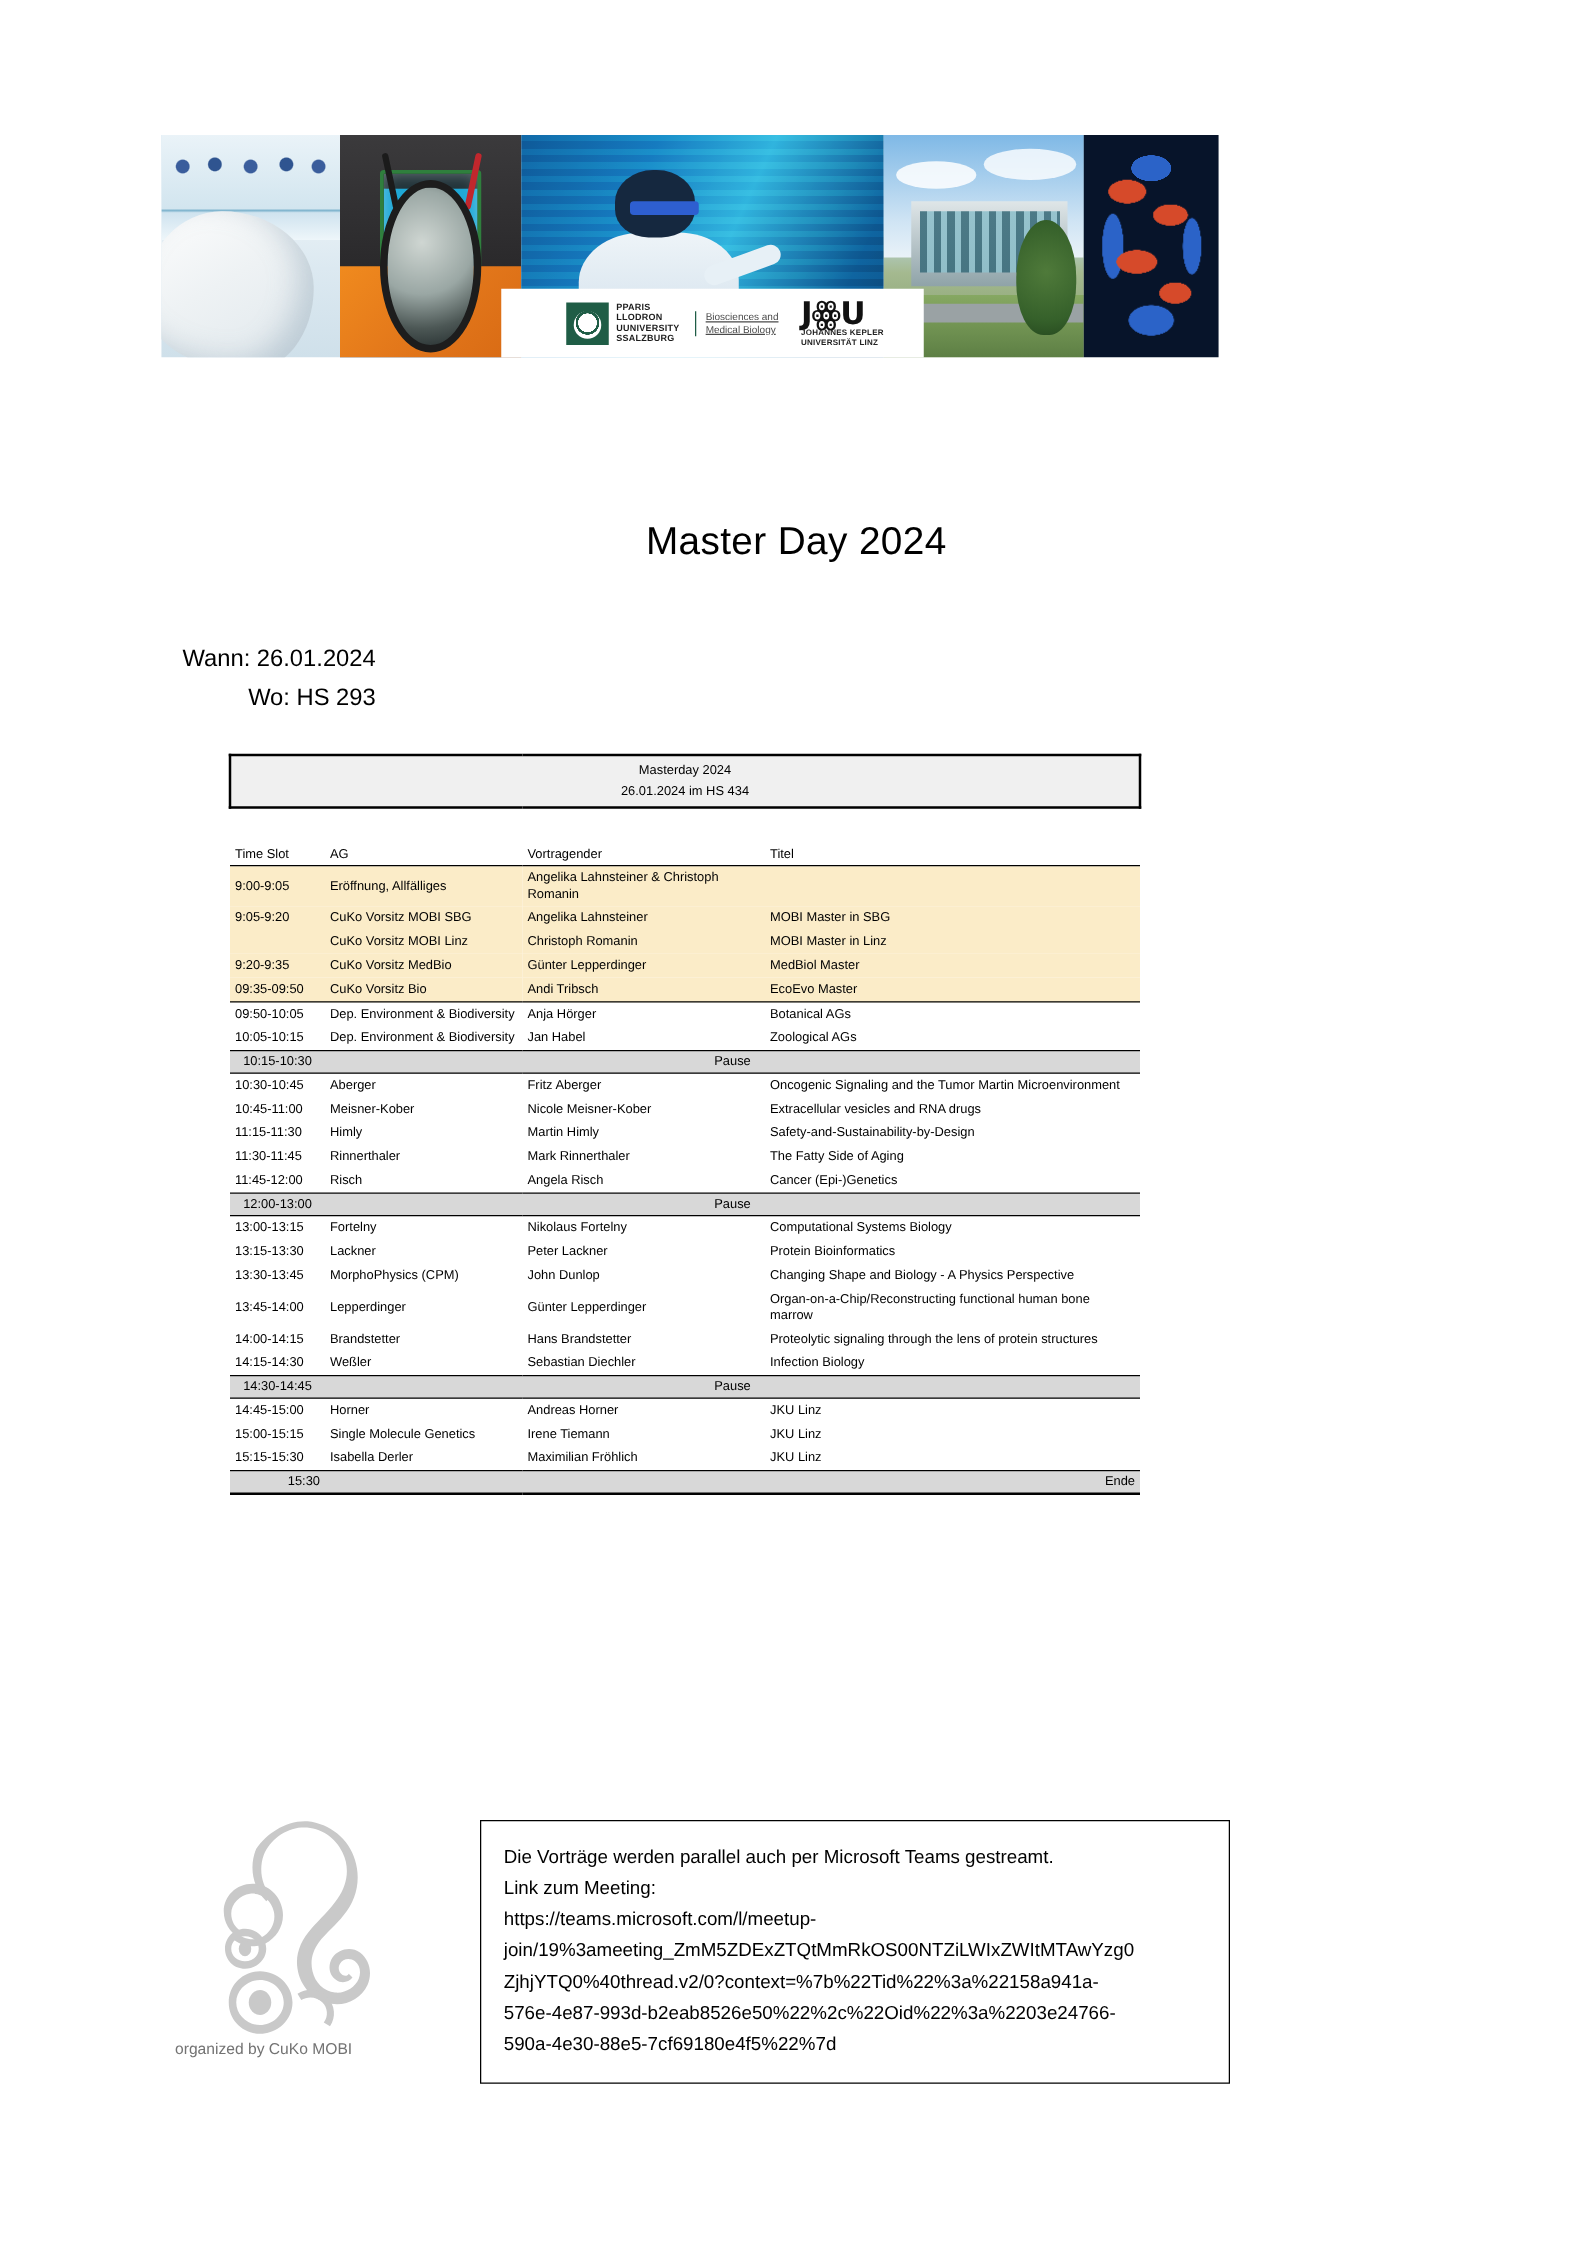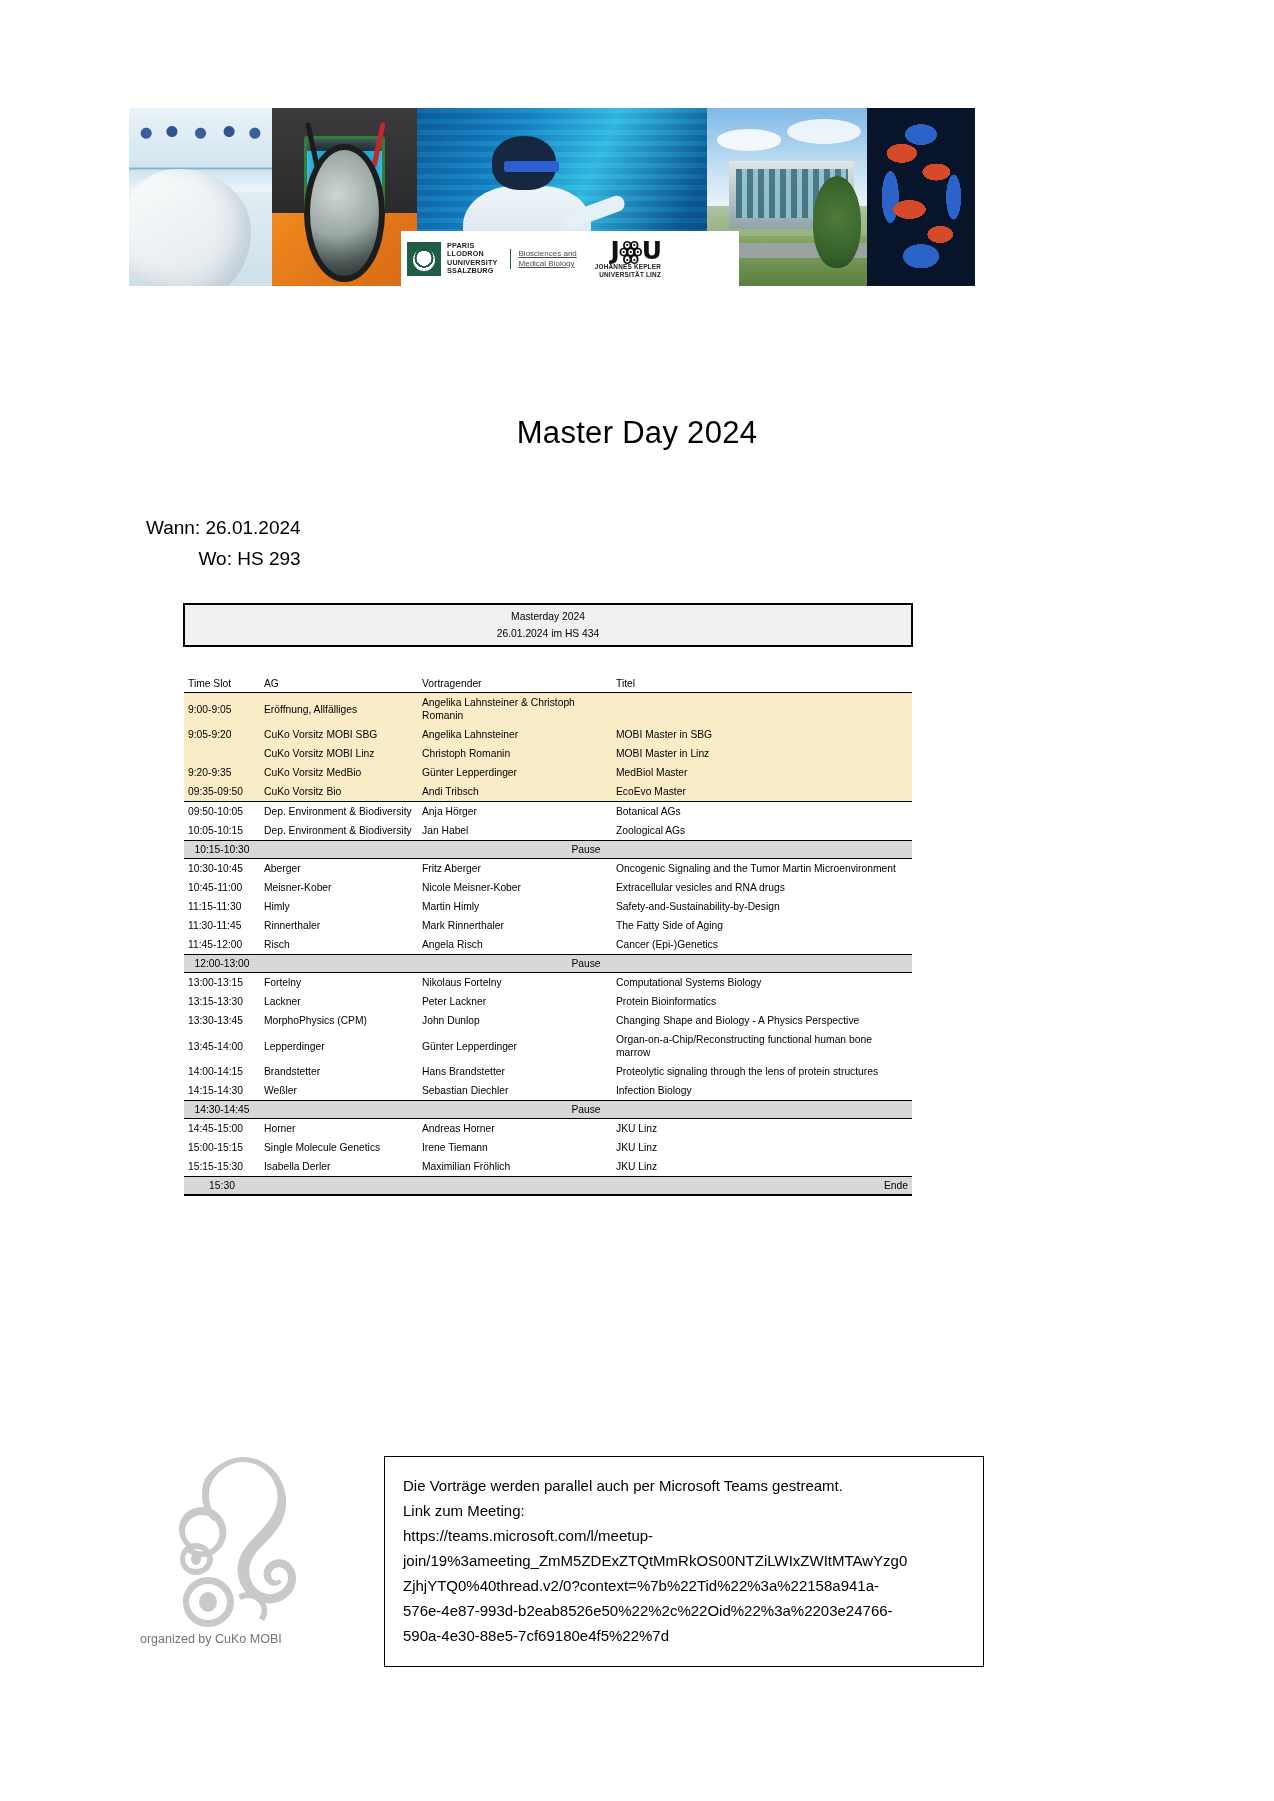--- a/index.html
+++ b/index.html
@@ -132,21 +132,21 @@
     left: 401px;
     top: 231px;
     width: 338px;
     height: 55px;
     background: #ffffff;
     display: flex;
     align-items: center;
     padding: 0 6px;
     box-sizing: border-box;
   }
-  .plus-logo { display:flex; align-items:center; gap:6px; }
+  .plus-logo { display:flex; align-items:center; gap:6px;margin-left:46px; }
   .plus-mark {
     width: 34px; height: 34px;
     background: #1f5d46;
     position: relative;
     flex: 0 0 auto;
   }
   .plus-mark::after {
     content:""; position:absolute; left:50%; top:54%;
     transform: translate(-50%,-50%);
     width: 22px; height: 22px; border-radius:50%;
@@ -162,21 +162,21 @@
     border-left: 1.5px solid #1f5d46;
     padding-left: 8px;
     margin-left: 12px;
     font-size: 8px;
     line-height: 10px;
     color: #4a4a4a;
     text-decoration: underline;
   }
   .jku {
     margin-left: 18px;
-    display: flex; flex-direction: column; align-items: flex-end;
+    display: flex; flex-direction: column; align-items: flex-start;
   }
   .jku-mark {
     font-size: 25px; font-weight: 800; letter-spacing: -1px;
     color: #111; line-height: 24px; font-family: "DejaVu Sans", sans-serif;
   }
   .jku-sub { font-size: 6.4px; line-height: 7.6px; color: #222; font-weight: 700; letter-spacing:.2px; }
 
   
   .page-title {
     position: absolute;
@@ -239,21 +239,21 @@
     border-bottom: 1.4px solid #000;
     padding: 3px 4px;
   }
   tr.pause td.t-first { text-align: center; }
   tr.endrow td {
     background: #d8d8d8;
     text-align: right;
     border-top: 1.4px solid #000;
     border-bottom: 2.2px solid #000;
   }
-  tr.endrow td.t-first { text-align: center; }
+  tr.endrow td.t-first { text-align: right; }
   tr.sep-top td { border-top: 1.4px solid #000; }
   .two-line { line-height: 13px; }
 
   
   .footer-logo {
     position: absolute;
     left: 138px;
     top: 1445px;
     width: 175px;
     height: 190px;

